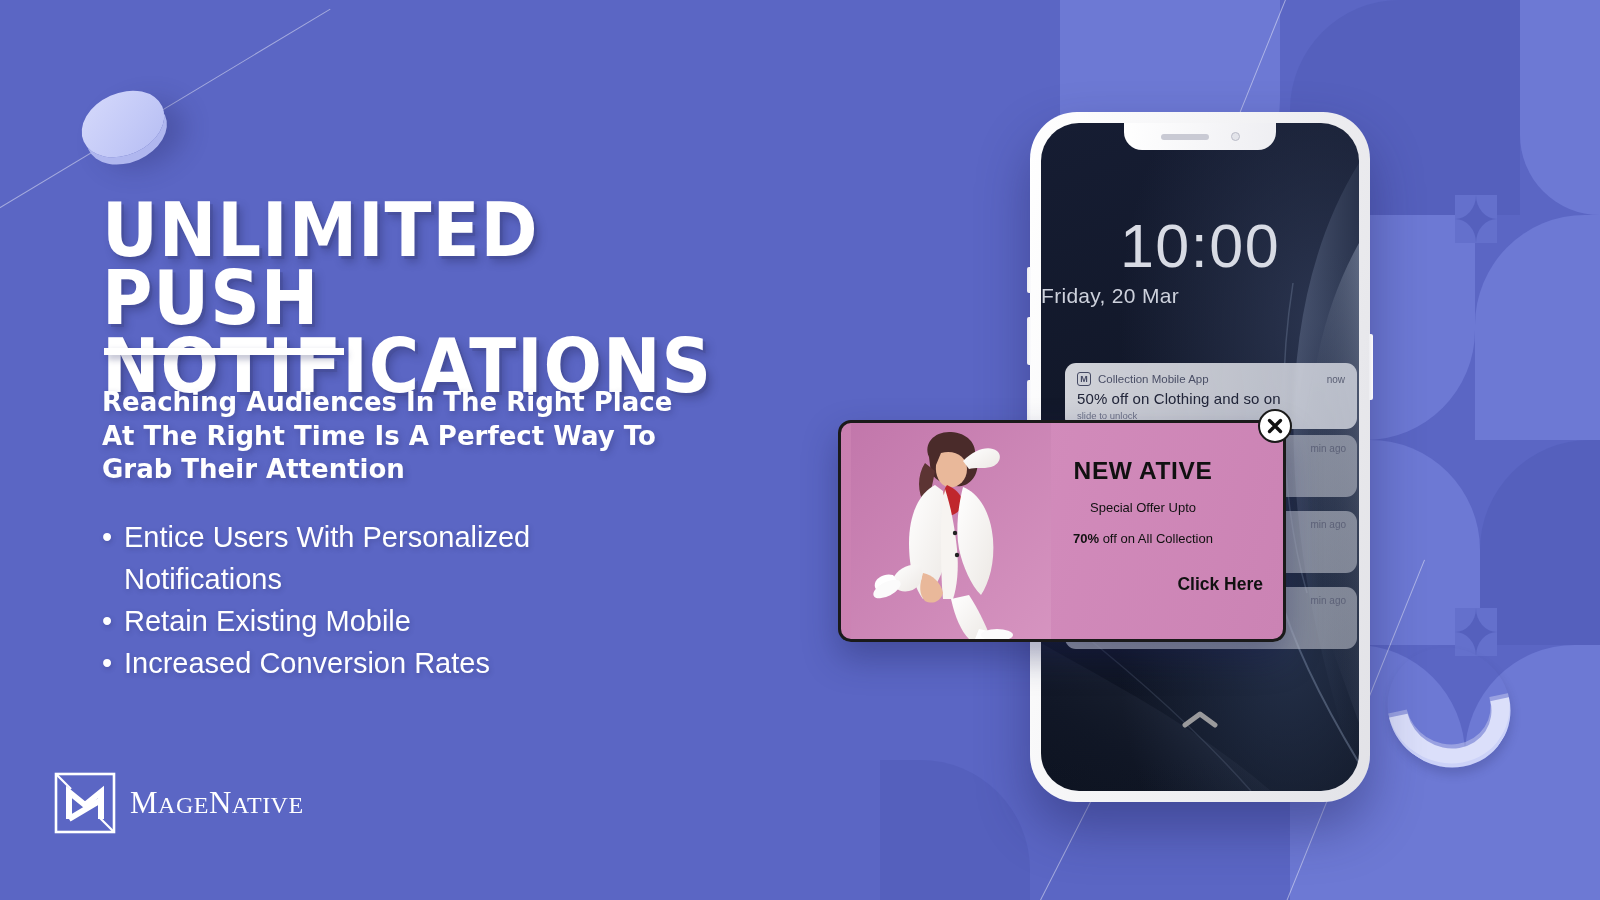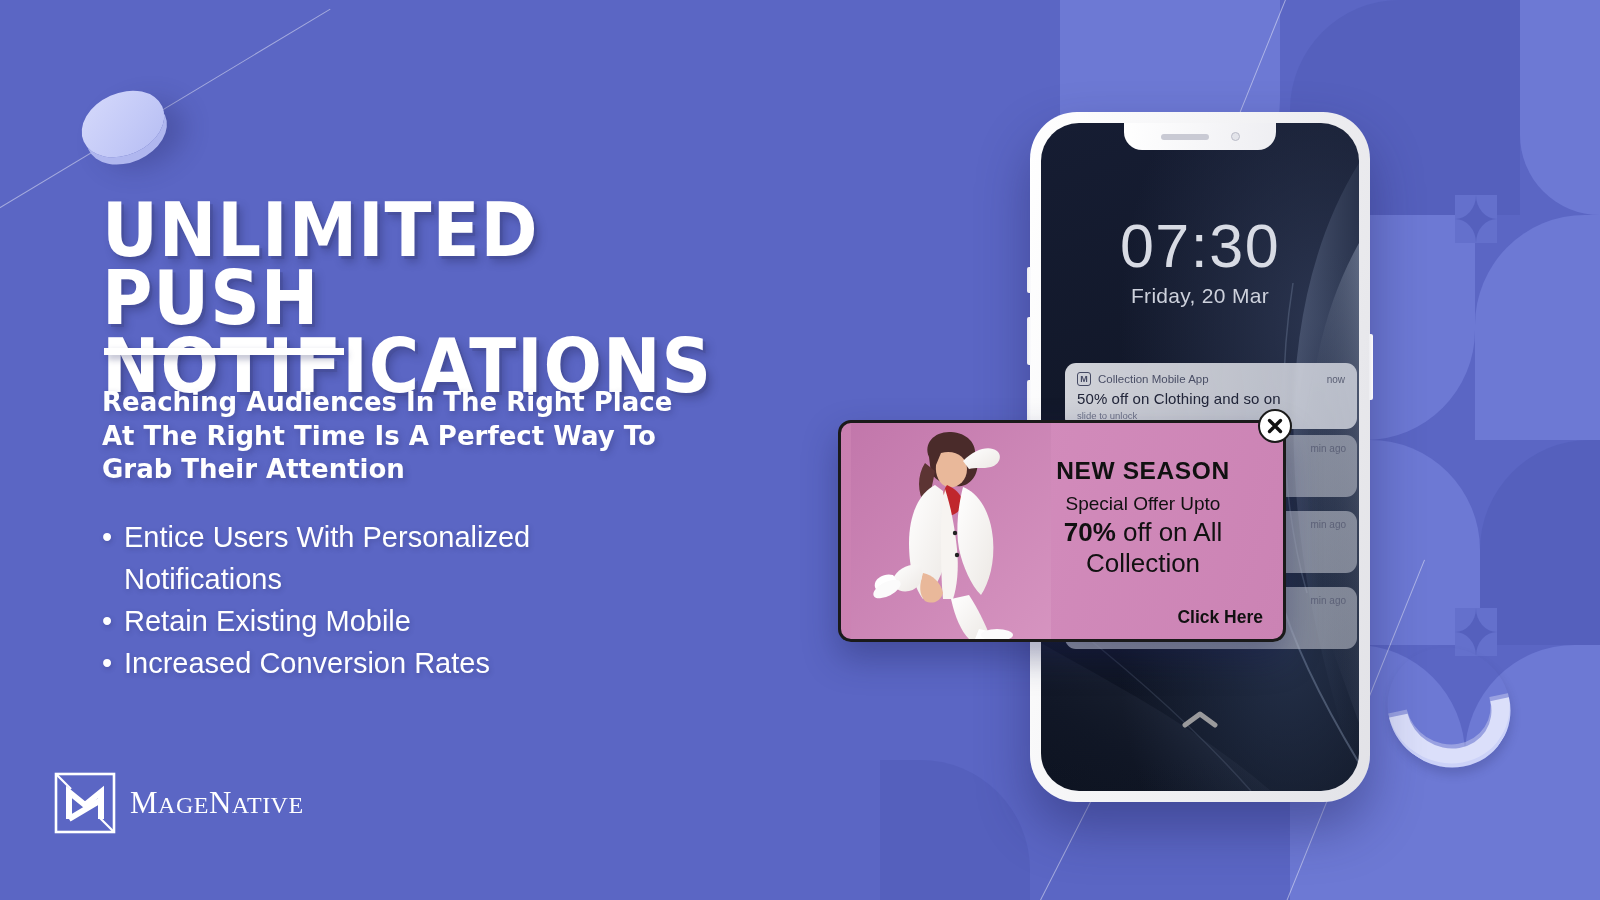--- a/index.html
+++ b/index.html
@@ -168,21 +168,21 @@
   }
   .speaker{width:48px;height:6px;border-radius:3px;background:#c9cad4;}
   .camera{width:9px;height:9px;border-radius:50%;background:#e3e4ea;border:1.6px solid #b9bac6;}
 
   .lock-time{
     position:absolute;left:0;right:0;top:88px;text-align:center;
     font-size:61px;font-weight:300;color:#d8dbe4;letter-spacing:1.5px;
     font-family:"Liberation Sans", sans-serif;
   }
   .lock-date{
-    position:absolute;left:0;right:0;top:161px;text-align:center;
+    position:absolute;left:0;right:0;top:161px;text-align:left;
     font-size:21px;font-weight:400;color:#cdd1dc;letter-spacing:.3px;
   }
 
   .notif-main{
     position:absolute;left:24px;top:240px;width:292px;
     background:linear-gradient(100deg,rgba(236,237,242,.88),rgba(214,217,226,.80));
     border-radius:11px;
     padding:9px 12px 8px;
     backdrop-filter:blur(2px);
     z-index:3;
@@ -220,22 +220,22 @@
     overflow:hidden;
     box-shadow:0 16px 34px rgba(30,34,90,.38);
     z-index:20;
   }
   .popup-model{position:absolute;left:10px;top:0;width:200px;height:100%;}
   .popup-copy{
     position:absolute;right:14px;top:34px;width:252px;text-align:center;
     color:#111;
   }
   .pc-title{font-size:24.5px;font-weight:700;letter-spacing:.6px;}
-  .pc-l1{font-size:19px;font-weight:400;margin-top:8px;}
-  .pc-l2{font-size:26px;font-weight:400;margin-top:2px;text-align:center;}
+  .pc-l1{font-size:13px;font-weight:400;margin-top:15px;}
+  .pc-l2{font-size:13px;font-weight:400;margin-top:16px;text-align:center;}
   .pc-l2 b{font-weight:700;}
   .pc-cta{font-size:17.5px;font-weight:700;margin-top:28px;text-align:right;padding-right:6px;}
 
   .close-btn{
     position:absolute;left:1258px;top:409px;width:34px;height:34px;
     background:#ffffff;border:2.5px solid #1a1a1a;border-radius:50%;
     display:flex;align-items:center;justify-content:center;
     z-index:30;cursor:pointer;
   }
 </style>
@@ -340,21 +340,21 @@
       <path d="M238 470 C252 520 282 580 318 640" stroke="#9fb0cc" stroke-opacity=".35" stroke-width="2" fill="none"></path>
       <path d="M252 160 C236 260 240 380 266 470" stroke="#8fa0bf" stroke-opacity=".28" stroke-width="1.5" fill="none"></path>
       <path d="M10 486 C80 540 150 600 210 668" stroke="#7c8aa6" stroke-opacity=".22" stroke-width="1.5" fill="none"></path>
     </svg>
 
     <div class="notch">
       <div class="speaker"></div>
       <div class="camera"></div>
     </div>
 
-    <div class="lock-time">07:30</div>
+    <div class="lock-time">10:00</div>
     <div class="lock-date">Friday, 20 Mar</div>
 
     <div class="notif-main">
       <div class="nm-head">
         <div class="nm-icon">M</div>
         <div class="nm-app">Collection Mobile App</div>
         <div class="nm-now">now</div>
       </div>
       <div class="nm-body">50% off on Clothing  and so on</div>
       <div class="nm-slide">slide to unlock</div>
@@ -417,21 +417,21 @@
       <path d="M42 152 C34 150 26 154 24 160 C22 167 30 172 38 170 C46 167 48 158 42 152 Z" fill="#ffffff"></path>
 
       <path d="M100 176 C104 194 110 208 118 216 L140 216 C134 200 126 184 118 172 Z" fill="url(#suit)"></path>
       <path d="M128 206 C138 208 150 212 156 216 L124 216 Z" fill="#ffffff"></path>
       <ellipse cx="146" cy="212" rx="16" ry="6" fill="#fbfbfb"></ellipse>
       <ellipse cx="36" cy="166" rx="15" ry="7" fill="#fbfbfb" transform="rotate(-28 36 166)"></ellipse>
     </svg>
   </div>
 
   <div class="popup-copy">
-    <div class="pc-title">NEW SEASON</div>
+    <div class="pc-title">NEW ATIVE</div>
     <div class="pc-l1">Special Offer Upto</div>
     <div class="pc-l2"><b>70%</b><span> off on All Collection</span></div>
     <div class="pc-cta">Click Here</div>
   </div>
 </div>
 
 <div class="close-btn">
   <svg width="18" height="18" viewBox="0 0 18 18">
     <path d="M3.5 3.5 L14.5 14.5 M14.5 3.5 L3.5 14.5" stroke="#111111" stroke-width="3.4" stroke-linecap="round"></path>
   </svg>

